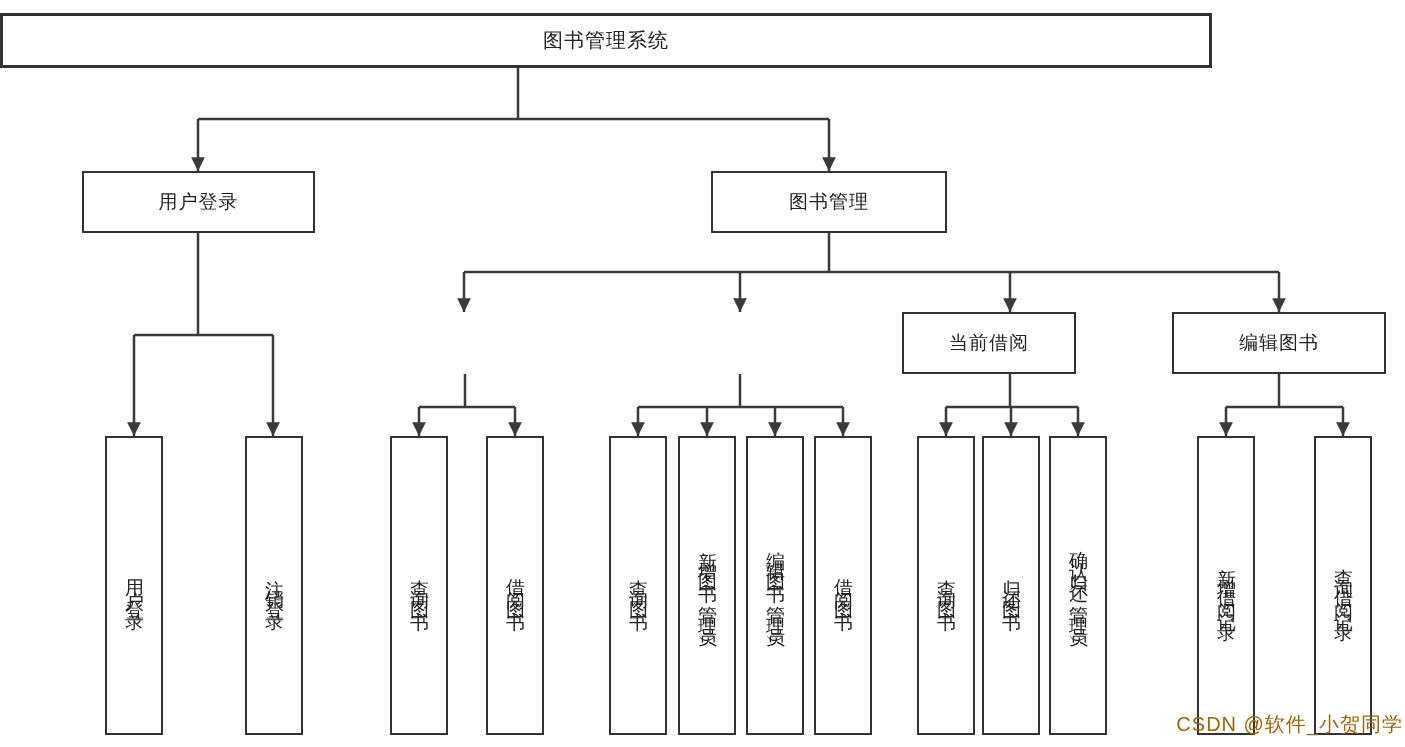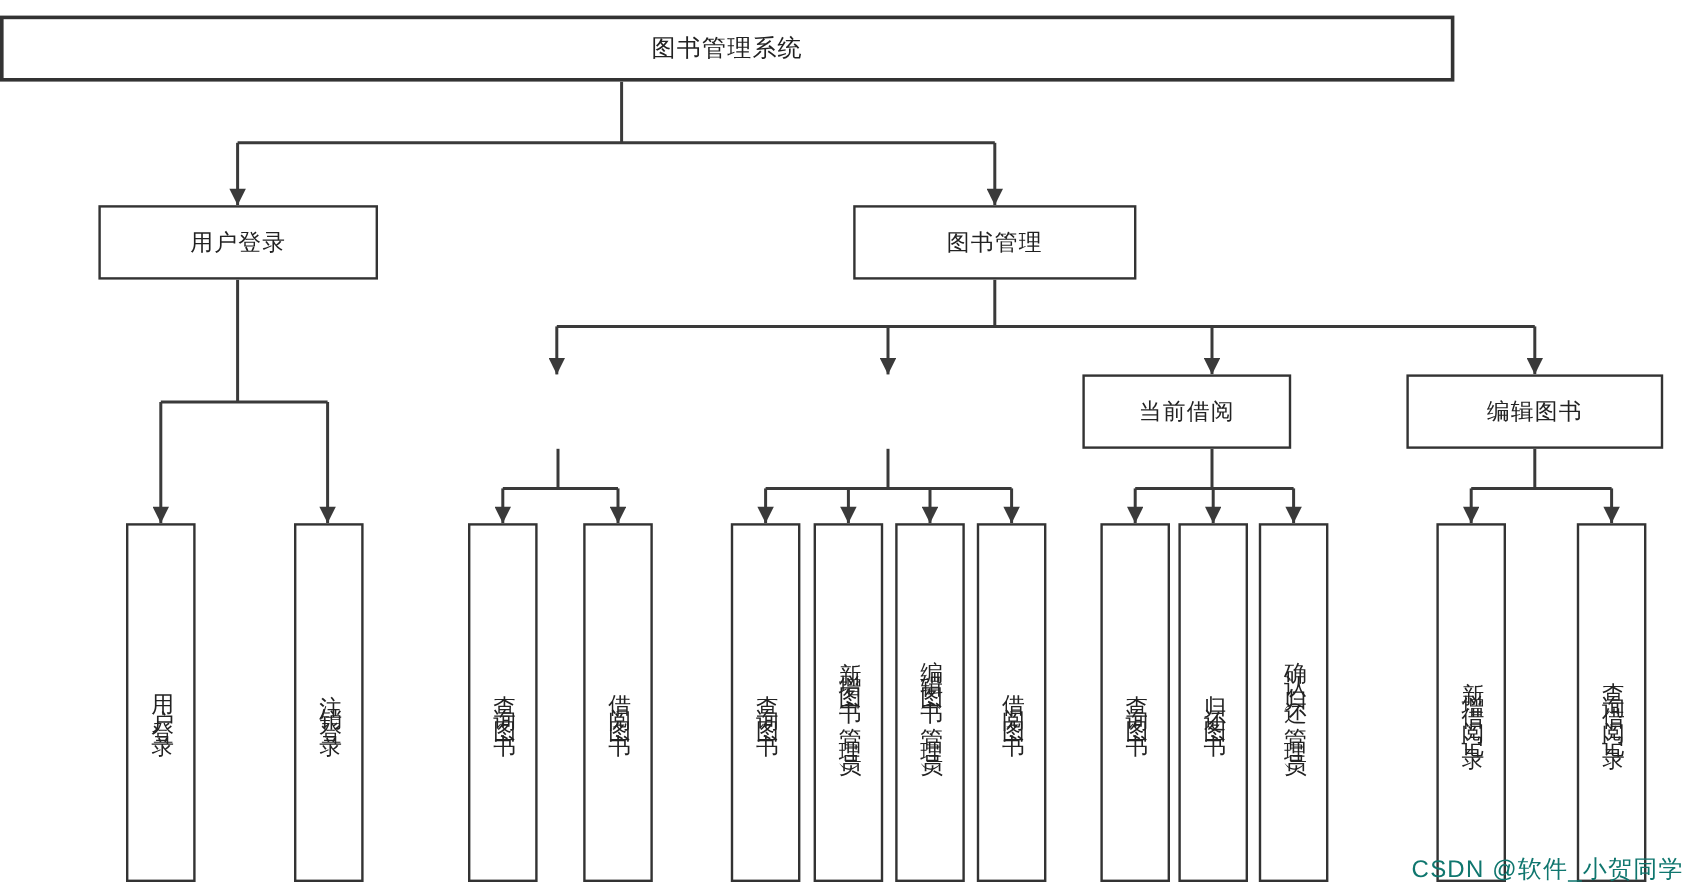--- a/index.html
+++ b/index.html
@@ -39,21 +39,21 @@
     text-orientation: mixed;
     letter-spacing: 11px;
     line-height: 1.1;
     white-space: nowrap;
   }
   #watermark {
     position: absolute;
     right: 2px;
     top: 711px;
     font-size: 20px;
-    color: #0f766e;
+    color: #a16207;
     letter-spacing: 1px;
     z-index: 9;
     white-space: nowrap;
   }
 </style>
 </head>
 <body>
 
 <div id="stage">
 

